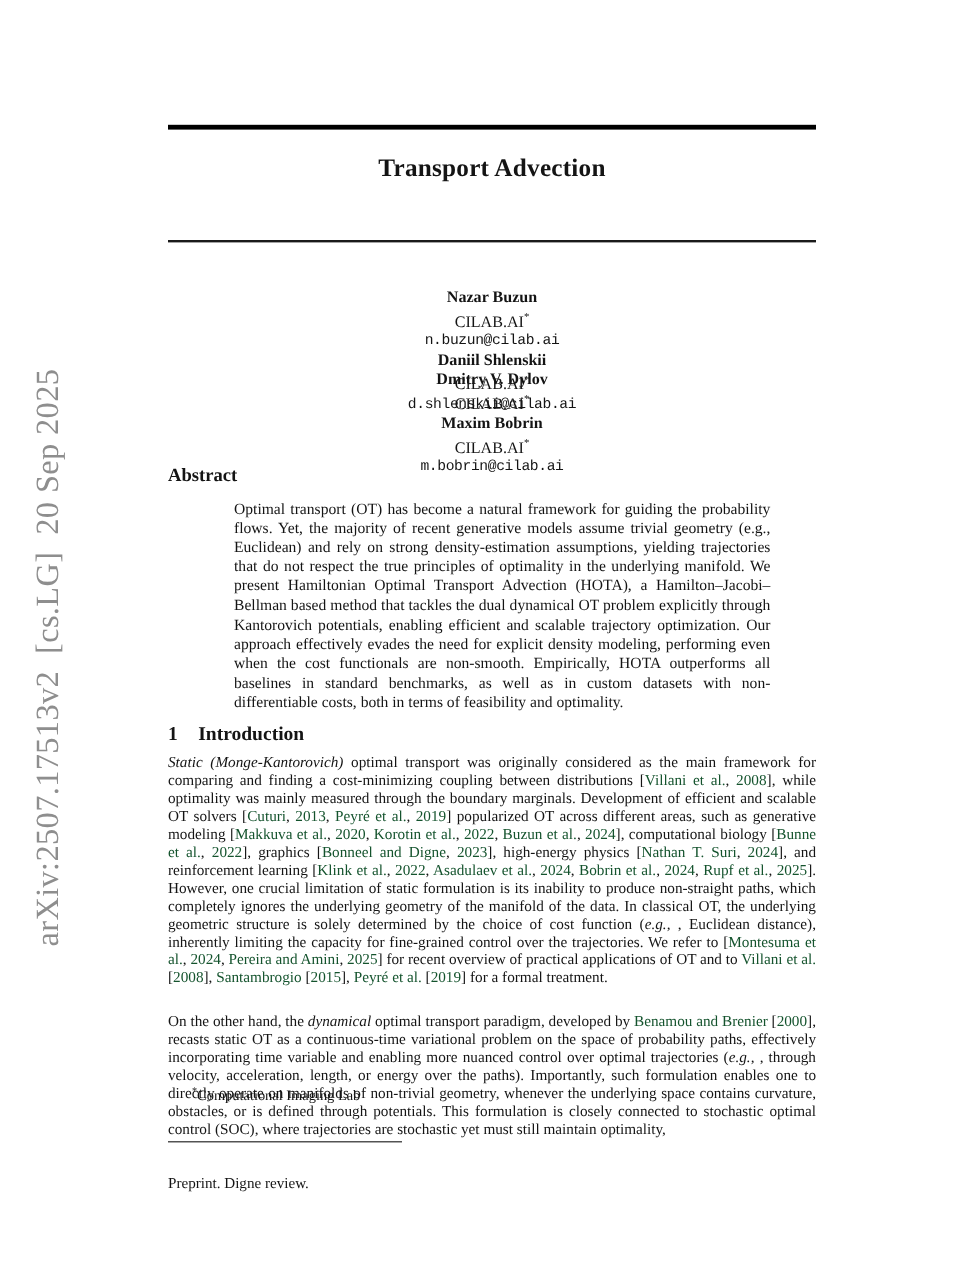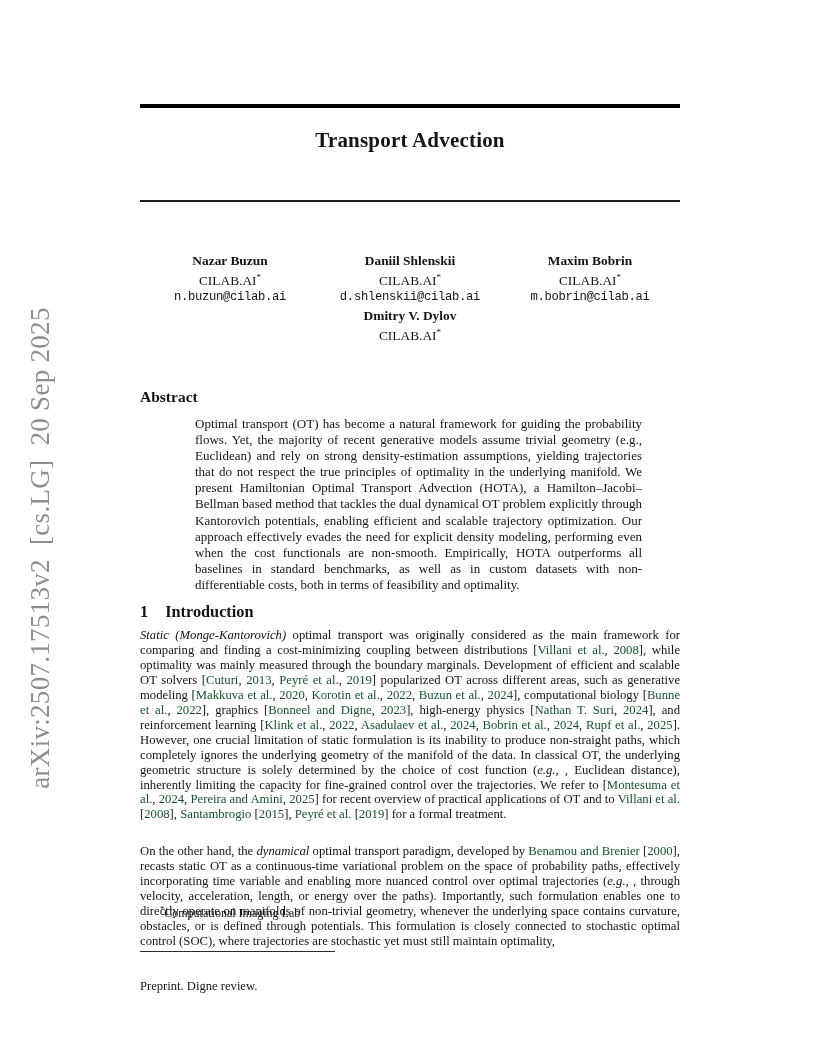--- a/index.html
+++ b/index.html
@@ -8,21 +8,21 @@
     font-family:"Liberation Serif", serif; color:#141414; overflow:hidden;
   }
   .content-abs { position:absolute; left:140px; width:540px; }
   .rule-thick { top:104px; height:4px; background:#000; }
   .rule-thin  { top:200px; height:2px; background:#1a1a1a; }
   .paper-title {
     top:126px; text-align:center; font-weight:bold;
     font-size:21px; line-height:29px; letter-spacing:0.2px;
   }
   .authors-row { display:flex; }
-  .authors-row-1 { top:253px; }
+  .authors-row-1 { top:240px;flex-direction:column; }
   .authors-row-2 { top:308px;justify-content:flex-end; }
   .author-block { flex:1; text-align:center; line-height:16px; }
   .author-name  { font-weight:bold; font-size:13.4px; }
   .author-aff   { font-size:13.4px; }
   .author-aff sup { font-size:9px; }
   .author-email { font-family:"Liberation Mono", monospace; font-size:12.2px; letter-spacing:-0.3px; }
   .abstract-heading { top:388px; font-weight:bold; font-size:15.5px; }
   .abstract-body {
     top:416px; left:195px; width:447px; text-align:justify;
     font-size:13px; line-height:16.1px;

